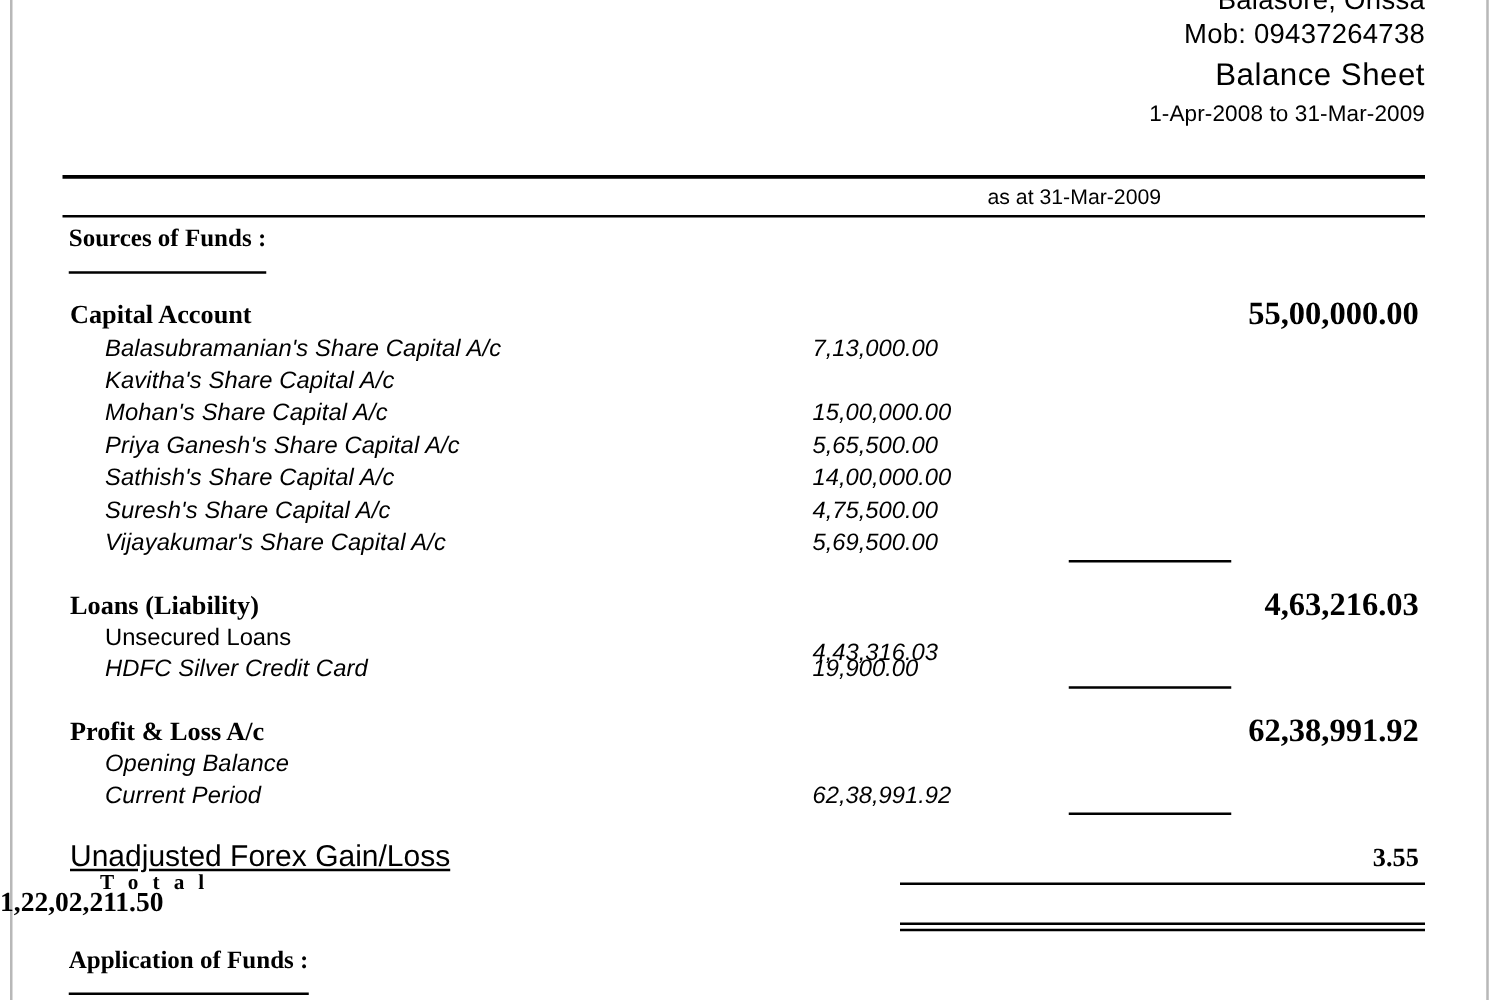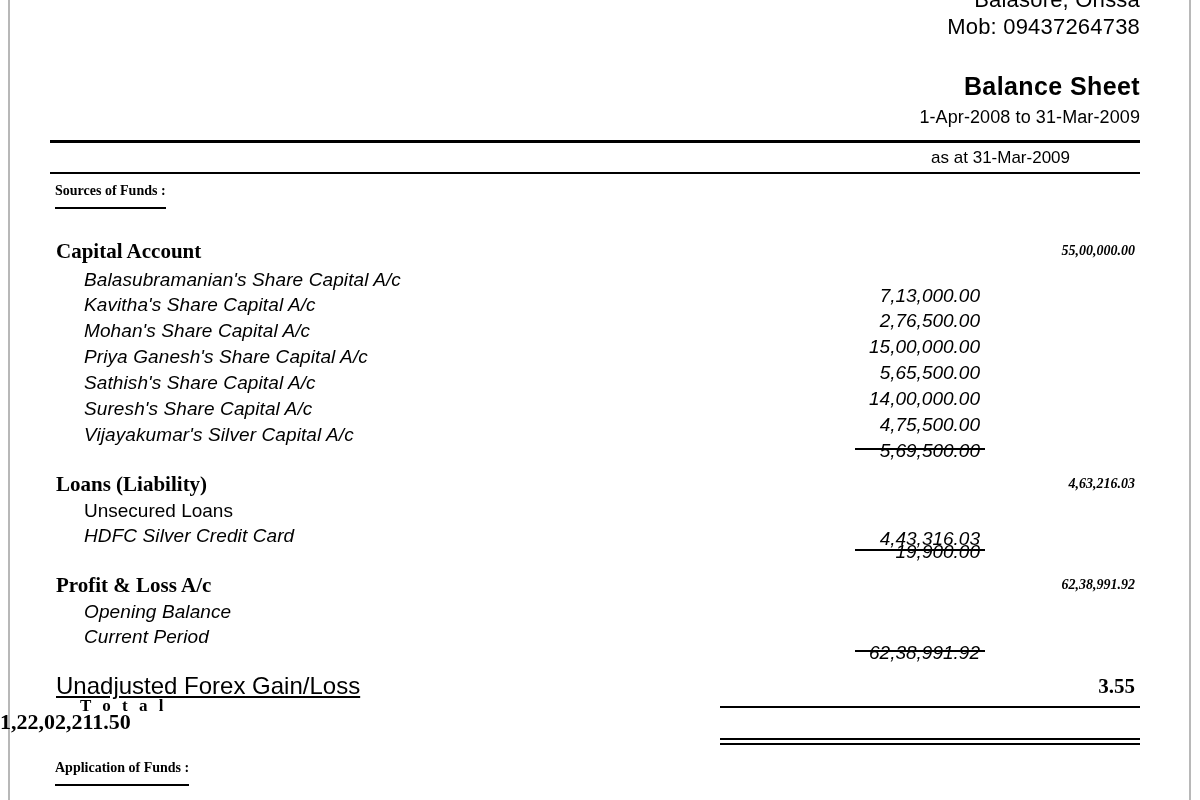--- a/index.html
+++ b/index.html
@@ -43,23 +43,23 @@
     margin-top: -14px;
     white-space: nowrap;
   }
   .company-mob {
     font-size: 22px;
     line-height: 28px;
     letter-spacing: .2px;
   }
   .rpt-title {
     font-size: 25px;
-    font-weight: bold;
+    font-weight: normal;
     letter-spacing: .4px;
-    margin-top: 30px;
+    margin-top: 4px;
     line-height: 30px;
   }
   .rpt-period {
     font-size: 18px;
     line-height: 24px;
     margin-top: 4px;
     letter-spacing: .1px;
   }
 
   
@@ -69,60 +69,59 @@
     background: #000;
   }
   .colhead-rule-bot {
     position: absolute; left: 50px; top: 172px;
     width: 1090px; height: 2px;
     background: #000;
   }
   .colhead-asat {
     position: absolute;
     left: 790px; top: 146px; width: 280px;
-    text-align: right;
+    text-align: left;
     font-size: 17px;
     line-height: 24px;
     white-space: nowrap;
   }
 
   
   .section-title {
     position: absolute;
     left: 55px;
     font-family: "Liberation Serif", serif;
     font-weight: bold;
-    font-size: 14px;
+    font-size: 20px;
     line-height: 26px;
     white-space: nowrap;
     border-bottom: 2px solid #000;
-    padding-bottom: 3px;
+    padding-bottom: 13px;
     display: inline-block;
   }
   #sec-sources { top: 178px; }
   #sec-application { top: 755px; }
 
   
   .row {
     position: absolute;
     left: 50px;
     width: 1090px;
     height: 26px;
   }
   .row .label {
     position: absolute;
     left: 0; top: 0;
     white-space: nowrap;
     line-height: 26px;
   }
   .row .sub-amt {
     position: absolute;
-    left: 640px; top: 16px;
+    left: 640px; top: 0;
     width: 290px;
-    text-align: right;
     line-height: 26px;
     white-space: nowrap;
   }
   .row .main-amt {
     position: absolute;
     left: 760px; top: 0;
     width: 1085px;
     text-align: right;
     line-height: 26px;
     white-space: nowrap;
@@ -131,24 +130,23 @@
   
   .row.group .label {
     font-family: "Liberation Serif", serif;
     font-weight: bold;
     font-size: 21px;
     left: 6px;
   }
   .row.group .main-amt {
     font-family: "Liberation Serif", serif;
     font-weight: bold;
-    font-size: 14px;
+    font-size: 26px;
     width: 1085px;
     left: 0;
-    font-style: italic;
   }
 
   
   .row.ledger .label {
     font-style: italic;
     font-size: 19px;
     left: 34px;
     letter-spacing: .1px;
   }
   .row.ledger .sub-amt {
@@ -254,40 +252,39 @@
     <span class="label">Capital Account</span>
     <span class="main-amt">55,00,000.00</span>
   </div>
 
   <div class="row ledger" style="top:267px">
     <span class="label">Balasubramanian's Share Capital A/c</span>
     <span class="sub-amt">7,13,000.00</span>
   </div>
   <div class="row ledger" style="top:292px">
     <span class="label">Kavitha's Share Capital A/c</span>
-    <span class="sub-amt">2,76,500.00</span>
   </div>
   <div class="row ledger" style="top:318px">
     <span class="label">Mohan's Share Capital A/c</span>
     <span class="sub-amt">15,00,000.00</span>
   </div>
   <div class="row ledger" style="top:344px">
     <span class="label">Priya Ganesh's Share Capital A/c</span>
     <span class="sub-amt">5,65,500.00</span>
   </div>
   <div class="row ledger" style="top:370px">
     <span class="label">Sathish's Share Capital A/c</span>
     <span class="sub-amt">14,00,000.00</span>
   </div>
   <div class="row ledger" style="top:396px">
     <span class="label">Suresh's Share Capital A/c</span>
     <span class="sub-amt">4,75,500.00</span>
   </div>
   <div class="row ledger" style="top:422px">
-    <span class="label">Vijayakumar's Silver Capital A/c</span>
+    <span class="label">Vijayakumar's Share Capital A/c</span>
     <span class="sub-amt">5,69,500.00</span>
   </div>
   <div class="sub-rule" style="top:448px"></div>
 
   <div class="row group" style="top:471px">
     <span class="label">Loans (Liability)</span>
     <span class="main-amt">4,63,216.03</span>
   </div>
   <div class="row plain" style="top:498px">
     <span class="label">Unsecured Loans</span>

